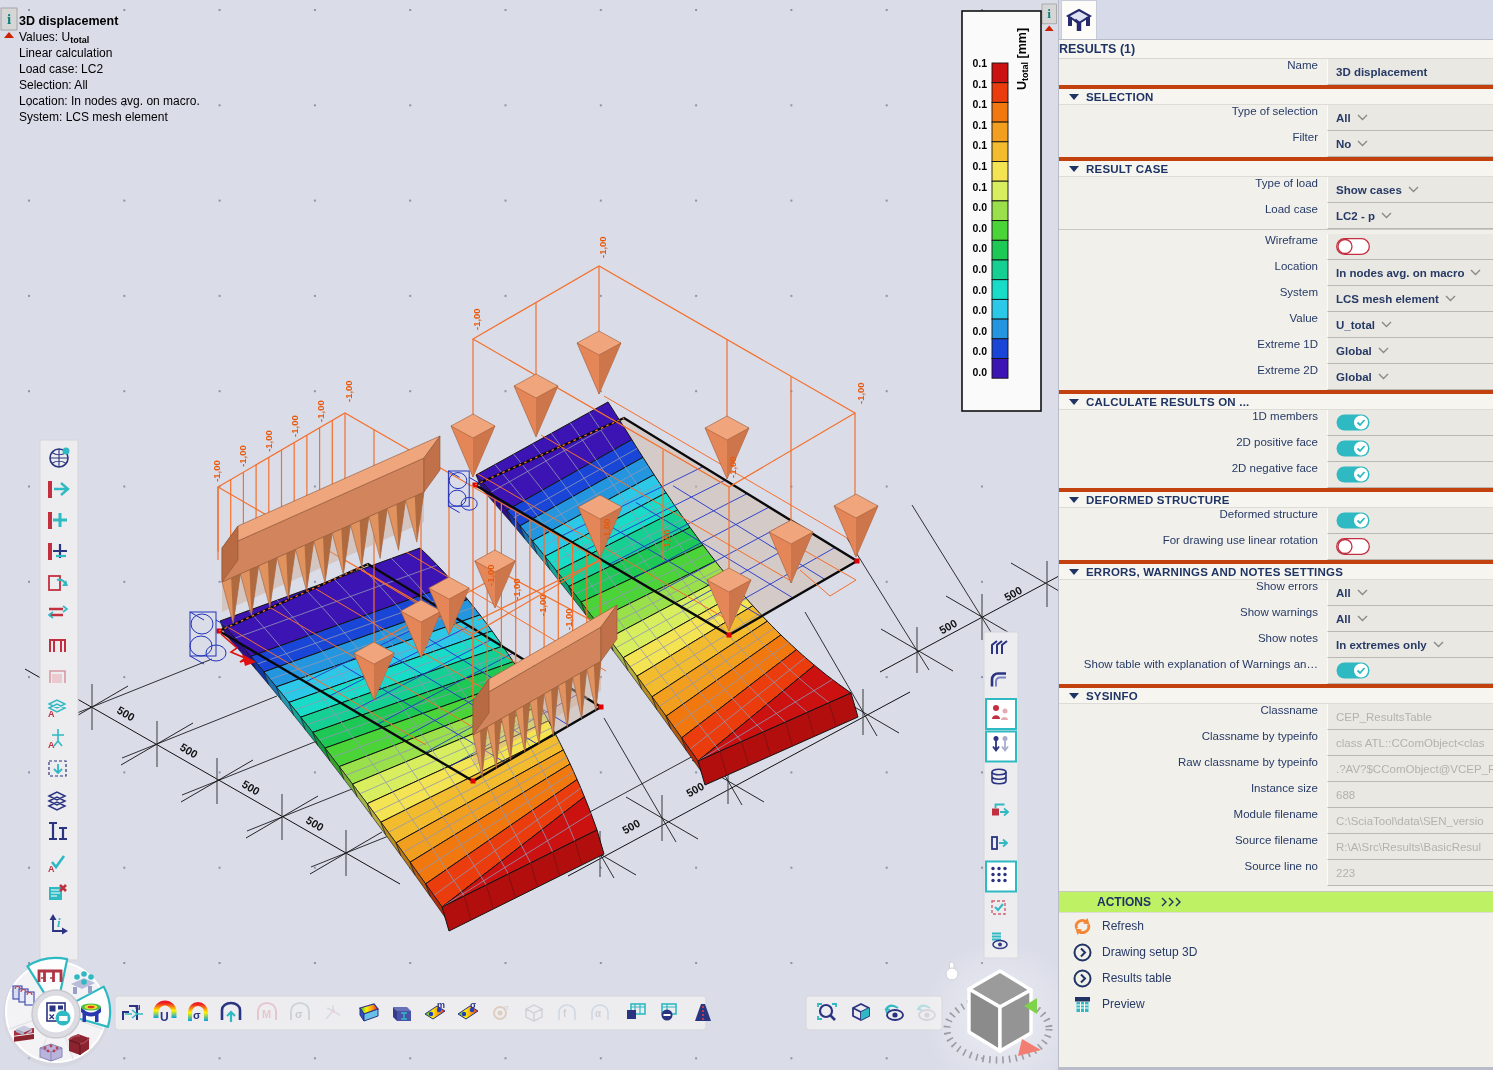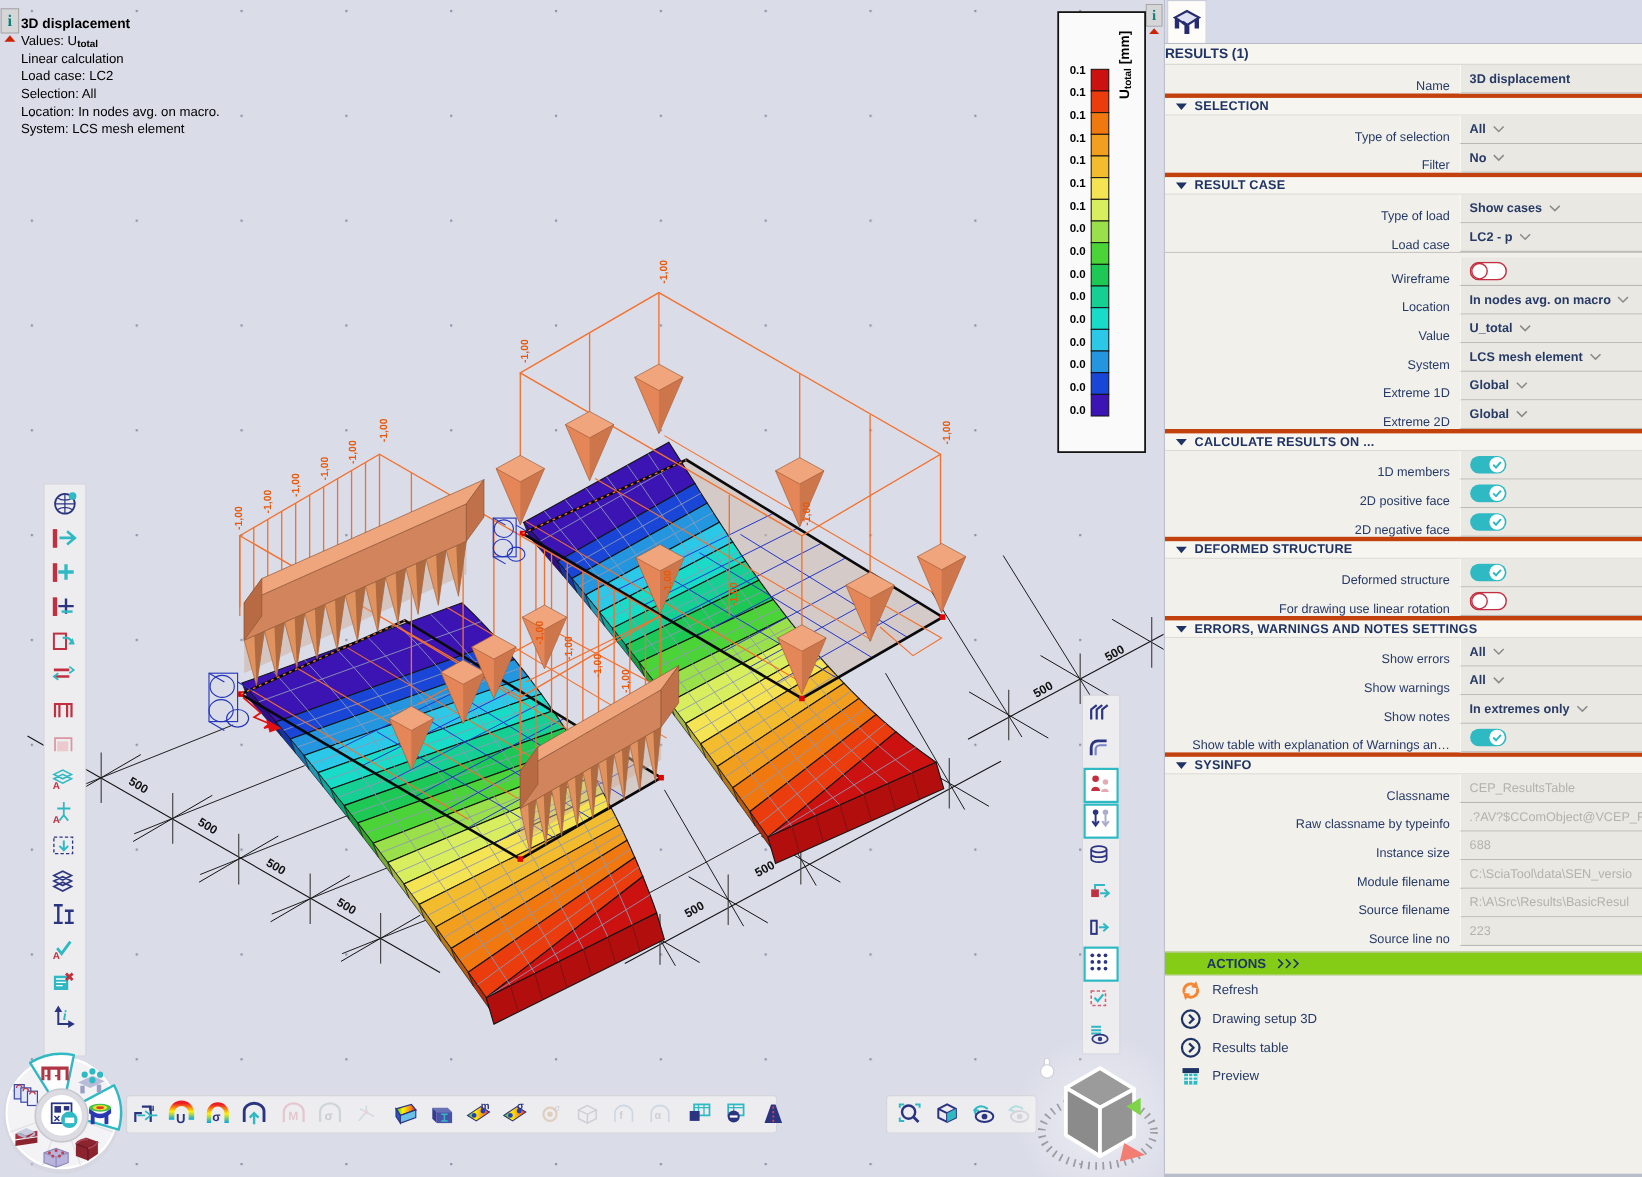--- a/index.html
+++ b/index.html
@@ -1,29 +1,29 @@
 <!DOCTYPE html>
 <html><head><meta charset="utf-8"><style>
 *{margin:0;padding:0;box-sizing:border-box}
 html,body{width:1493px;height:1070px;overflow:hidden;font-family:"Liberation Sans",sans-serif}
 #stage{position:relative;width:1493px;height:1070px;background:#dadce8}
 #panel{position:absolute;left:1058px;top:0;width:435px;height:1070px;background:#f1f0eb;border-left:1px solid #b8bcc8;overflow:hidden}
 #tabbar{height:40px;background:#d7dbe9;border-bottom:1px solid #b8bcc8}
 #tab{width:36px;height:39px;margin-left:2px;background:#fdfcf8;border:1px solid #c8ccd8;border-bottom:none;display:flex;align-items:center;justify-content:center}
 #ptitle{height:19px;line-height:19px;text-align:left;font-weight:bold;font-size:12.5px;color:#1f3464;background:#f6f5f0;border-bottom:1px solid #d8d7d2}
-.row{display:flex;height:26px;align-items:flex-end}
+.row{display:flex;height:26px;align-items:flex-start}
 .lbl{width:268px;text-align:right;font-size:11.5px;color:#273a66;padding-right:9px;white-space:nowrap;overflow:hidden}
 .cell{flex:1;height:26px;background:#e9e8e2;border-bottom:1px solid #b9b8b3;border-left:1px solid #fbfbf8;display:flex;align-items:center;padding-left:8px;white-space:nowrap;overflow:hidden}
 .val{font-size:11.5px;font-weight:bold;color:#273a66}
 .val.grey{color:#b3b2ad;font-weight:normal}
 .chev{margin-left:6px;flex:none}
 .tg{display:inline-flex;align-items:center}
 .sect{height:20px;display:flex;align-items:center;background:#f6f5f0;border-top:4px solid #c2410c;border-bottom:1px solid #dddcd7;font-size:11.5px;font-weight:bold;color:#1f3464;letter-spacing:0.2px}
 .gap{height:5px;border-top:1px solid #c8c7c2}
-#actions{height:22px;margin-top:5px;display:flex;align-items:center;gap:10px;background:#84cc16;border-top:1px solid #c8c7c2;border-bottom:1px solid #dddcd7;padding-left:38px;font-size:12px;font-weight:bold;color:#1f3464}
+#actions{height:22px;margin-top:5px;display:flex;align-items:center;gap:10px;background:#bef264;border-top:1px solid #c8c7c2;border-bottom:1px solid #dddcd7;padding-left:38px;font-size:12px;font-weight:bold;color:#1f3464}
 .act{height:26px;display:flex;align-items:center;gap:10px;padding-left:14px;font-size:12px;color:#273a66}
 </style></head><body>
 <div id="stage">
 <svg width="1058" height="1070" viewBox="0 0 1058 1070" style="position:absolute;left:0;top:0" font-family="Liberation Sans, sans-serif">
       <defs>
         <pattern id="dots" width="95.3" height="95.3" patternUnits="userSpaceOnUse" x="28" y="9">
           <rect width="95.3" height="95.3" fill="#dadce8"></rect>
           <rect x="0" y="0" width="2" height="2" fill="#8d93ad"></rect>
         </pattern>
         <clipPath id="cpL">
@@ -895,32 +895,32 @@
       <div class="row">
         <div class="lbl">Location</div>
         <div class="cell">
           <span class="val">In nodes avg. on macro</span>
           <svg class="chev" width="11" height="7" viewBox="0 0 11 7">
             <path d="M1 1 l4.5 4.5 L10 1" stroke="#8a8a8a" stroke-width="1.4" fill="none"></path>
           </svg>
         </div>
       </div>
       <div class="row">
-        <div class="lbl">Value</div>
-        <div class="cell">
-          <span class="val">U_total</span>
+        <div class="lbl">System</div>
+        <div class="cell">
+          <span class="val">LCS mesh element</span>
           <svg class="chev" width="11" height="7" viewBox="0 0 11 7">
             <path d="M1 1 l4.5 4.5 L10 1" stroke="#8a8a8a" stroke-width="1.4" fill="none"></path>
           </svg>
         </div>
       </div>
       <div class="row">
-        <div class="lbl">System</div>
-        <div class="cell">
-          <span class="val">LCS mesh element</span>
+        <div class="lbl">Value</div>
+        <div class="cell">
+          <span class="val">U_total</span>
           <svg class="chev" width="11" height="7" viewBox="0 0 11 7">
             <path d="M1 1 l4.5 4.5 L10 1" stroke="#8a8a8a" stroke-width="1.4" fill="none"></path>
           </svg>
         </div>
       </div>
       <div class="row">
         <div class="lbl">Extreme 1D</div>
         <div class="cell">
           <span class="val">Global</span>
           <svg class="chev" width="11" height="7" viewBox="0 0 11 7">
@@ -1056,20 +1056,26 @@
       <div class="sect">
         <svg width="10" height="8" viewBox="0 0 10 8" style="margin:0 7px 0 10px">
           <polygon points="0,1 10,1 5,7" fill="#1f3464"></polygon>
         </svg>
         <span>SYSINFO</span>
       </div>
       <div class="row">
         <div class="lbl">Classname</div>
         <div class="cell">
           <span class="val grey">CEP_ResultsTable</span>
+        </div>
+      </div>
+      <div class="row">
+        <div class="lbl">Classname by typeinfo</div>
+        <div class="cell">
+          <span class="val grey">class ATL::CComObject&lt;clas</span>
         </div>
       </div>
       <div class="row">
         <div class="lbl">Raw classname by typeinfo</div>
         <div class="cell">
           <span class="val grey">.?AV?$CComObject@VCEP_R</span>
         </div>
       </div>
       <div class="row">
         <div class="lbl">Instance size</div>

